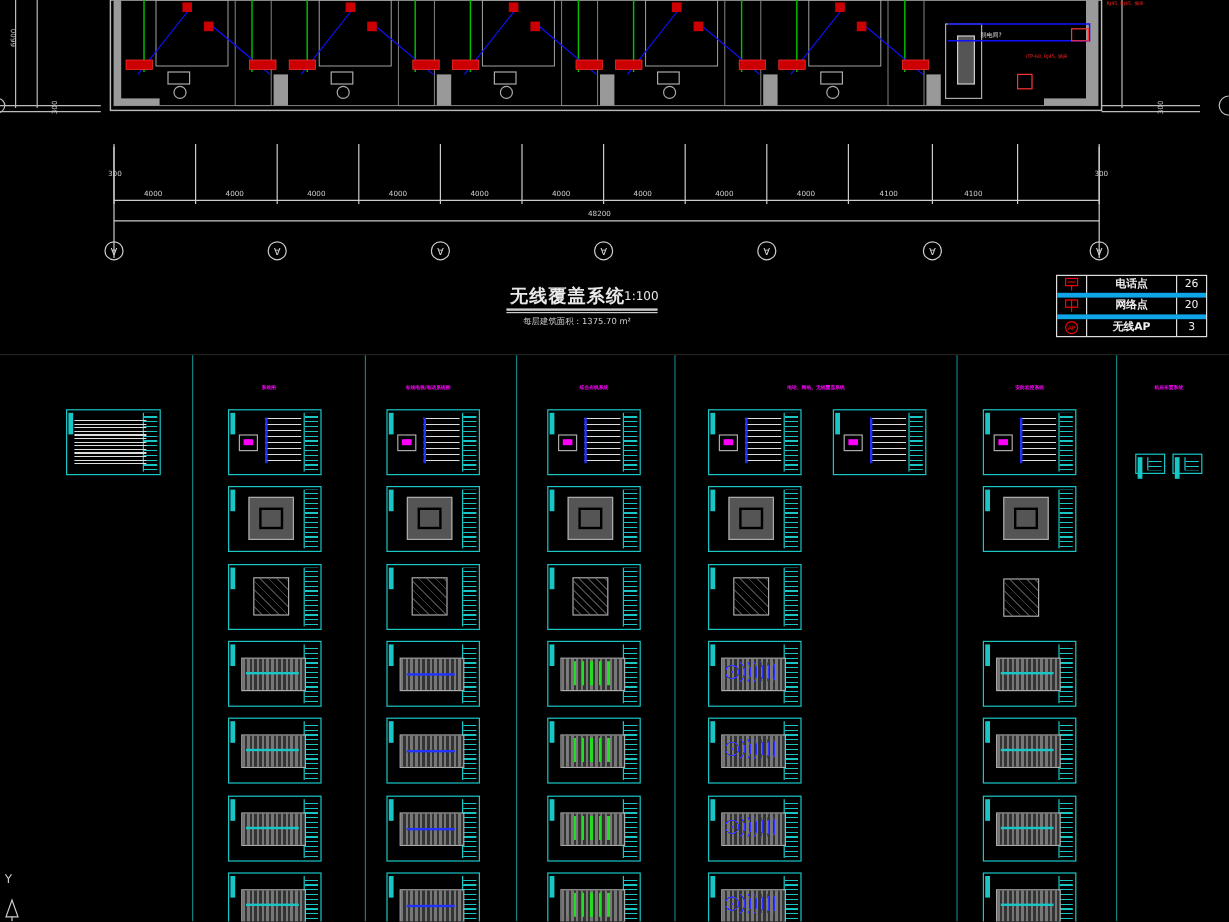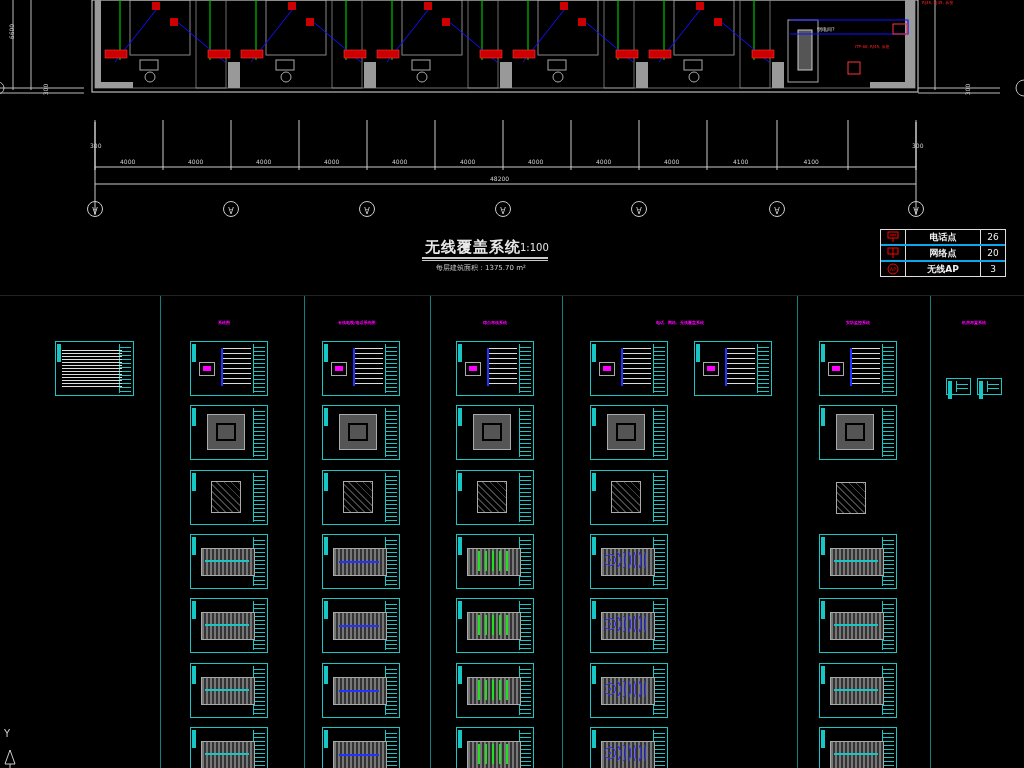--- a/index.html
+++ b/index.html
@@ -4,21 +4,21 @@
 <style>
   html,body{margin:0;padding:0;background:#000;}
   body{width:1024px;height:768px;overflow:hidden;position:relative;font-family:"DejaVu Sans",sans-serif;color:#ddd;}
   .abs{position:absolute;}
   .canvas{position:absolute;left:0;top:0;width:1024px;height:768px;}
   .title{position:absolute;left:425px;top:238px;font-size:15px;font-weight:bold;color:#e8e8e8;letter-spacing:1px;}
   .scale{position:absolute;left:520px;top:242px;font-size:10px;color:#e8e8e8;}
   .title-ul{position:absolute;left:422px;top:257px;width:126px;height:0;border-top:2px solid #ccc;border-bottom:1px solid #ccc;padding-top:1px;}
   .subtitle{position:absolute;left:436px;top:263px;font-size:7px;color:#cfcfcf;}
   .legend{position:absolute;left:880px;top:229px;width:124px;border:1px solid #ddd;font-size:9px;}
-  .legend-row{display:flex;height:14px;border-bottom:2px solid #0ea5e9;align-items:center;}
+  .legend-row{display:flex;height:14px;border-bottom:4px solid #0ea5e9;align-items:center;}
   .legend-row:last-child{border-bottom:none;}
   .lg-sym{width:24px;display:flex;justify-content:center;align-items:center;border-right:1px solid #ddd;height:100%;}
   .lg-name{flex:1;text-align:center;color:#f0f0f0;font-weight:bold;border-right:1px solid #ddd;height:100%;line-height:14px;}
   .lg-count{width:24px;text-align:center;color:#f0f0f0;}
   .dim-label{position:absolute;font-size:6px;color:#cfcfcf;}
   .sec-title{position:absolute;font-size:4px;color:#ff00ff;font-weight:bold;white-space:nowrap;}
   .sheet{position:absolute;border:1.5px solid #19c6c6;background:#000;box-sizing:border-box;}
   .sheet .tb{position:absolute;right:2px;top:2px;bottom:2px;width:11px;border-left:1px solid #19c6c6;
      background:repeating-linear-gradient(180deg,#000 0 3px,#19c6c6 3px 4px);}
   .sheet .strip{position:absolute;left:1px;top:2px;width:4px;height:18px;background:#19c6c6;}

